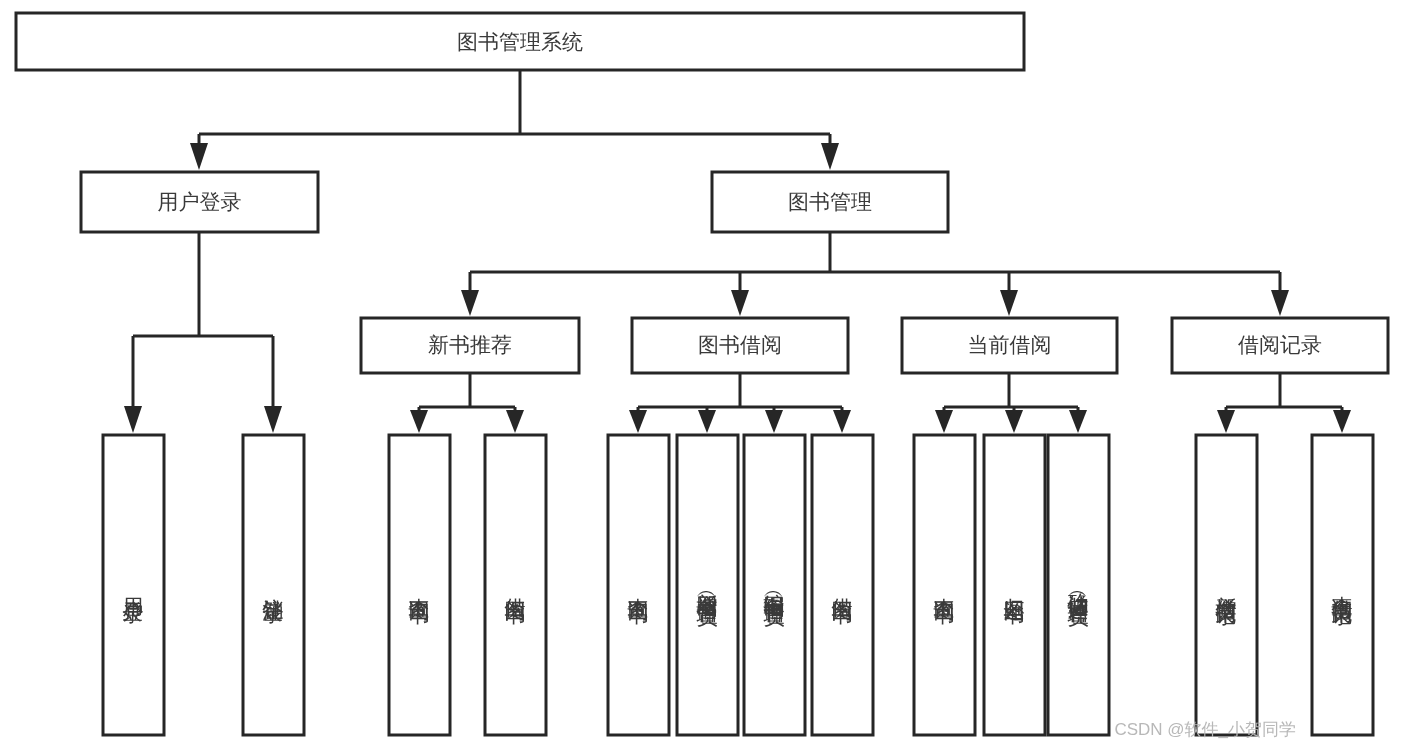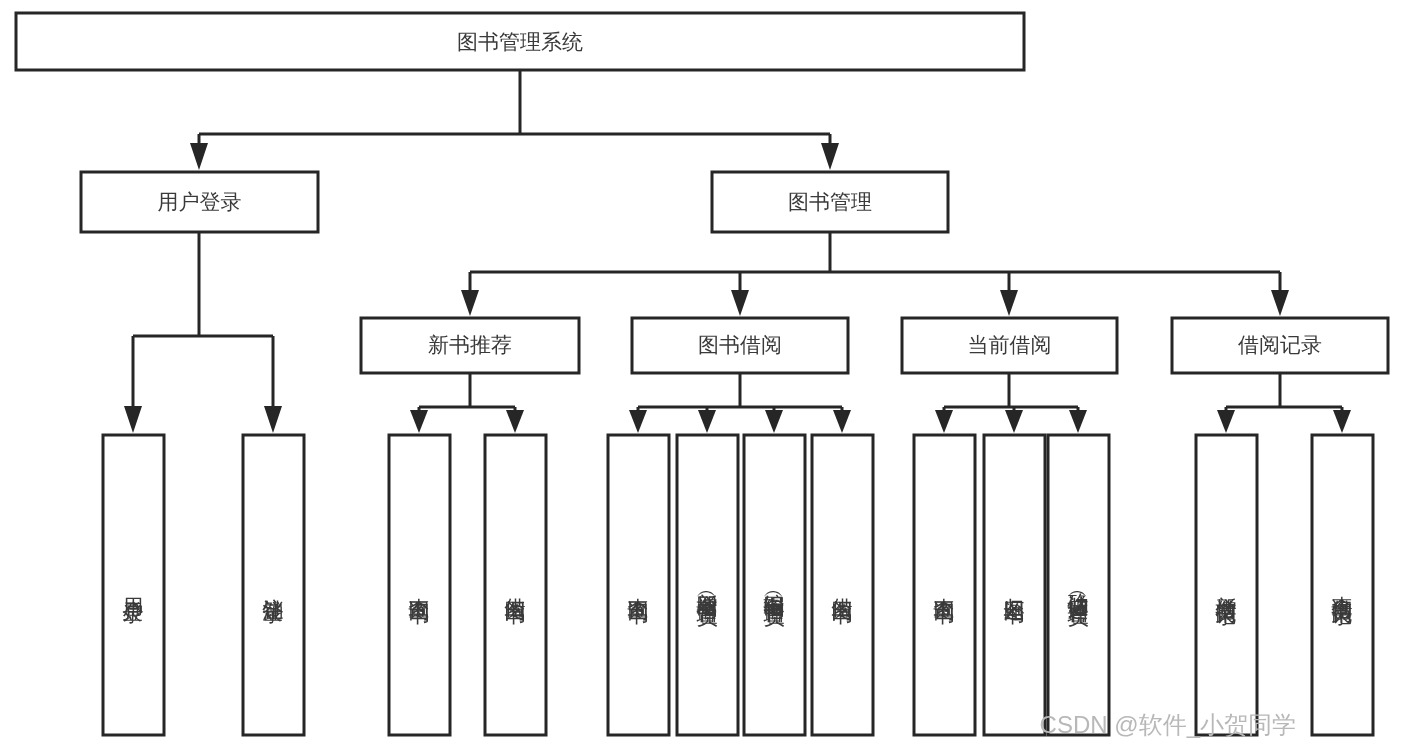--- a/index.html
+++ b/index.html
@@ -63,21 +63,21 @@
     justify-content: center;
     text-align: center;
     white-space: nowrap;
     pointer-events: none;
   }
   .watermark {
     position: absolute;
     right: 8px;
     bottom: 6px;
     font-family: "Liberation Sans", "DejaVu Sans", sans-serif;
-    font-size: 24px;
+    font-size: 17px;
     color: #b8b8b8;
     white-space: nowrap;
   }
 </style>
 </head>
 <body>
 
 <div id="diagram-root">
 
   <svg class="flow" viewBox="0 0 1405 747">

